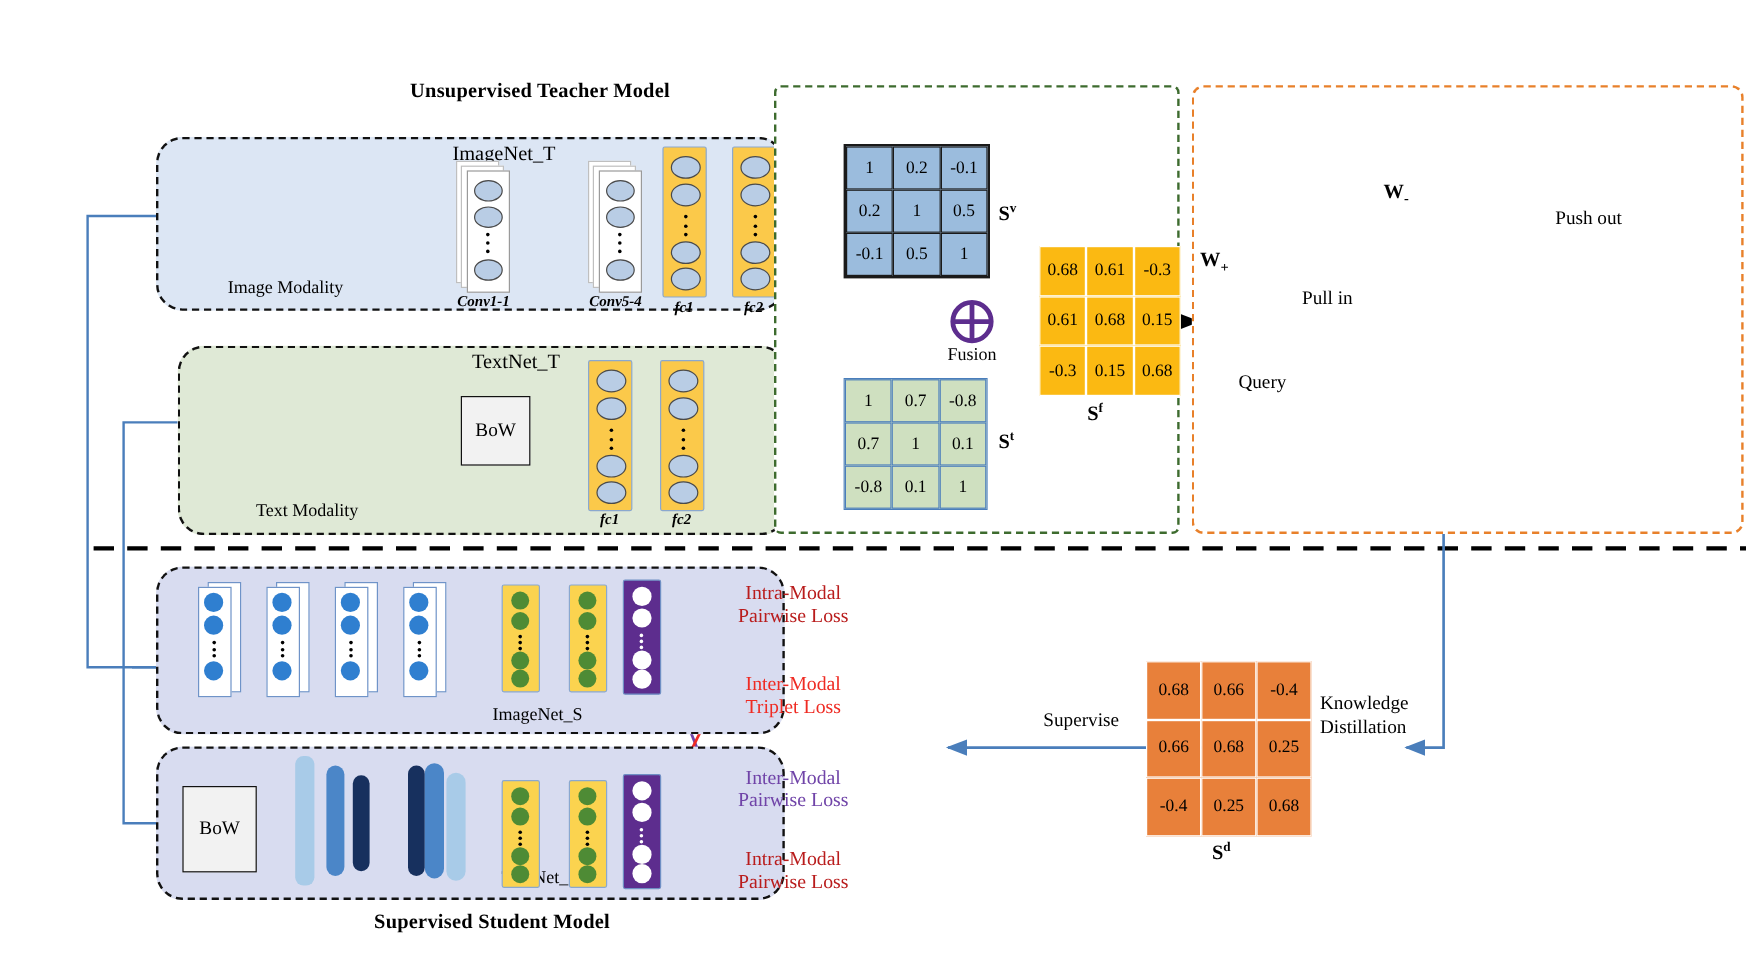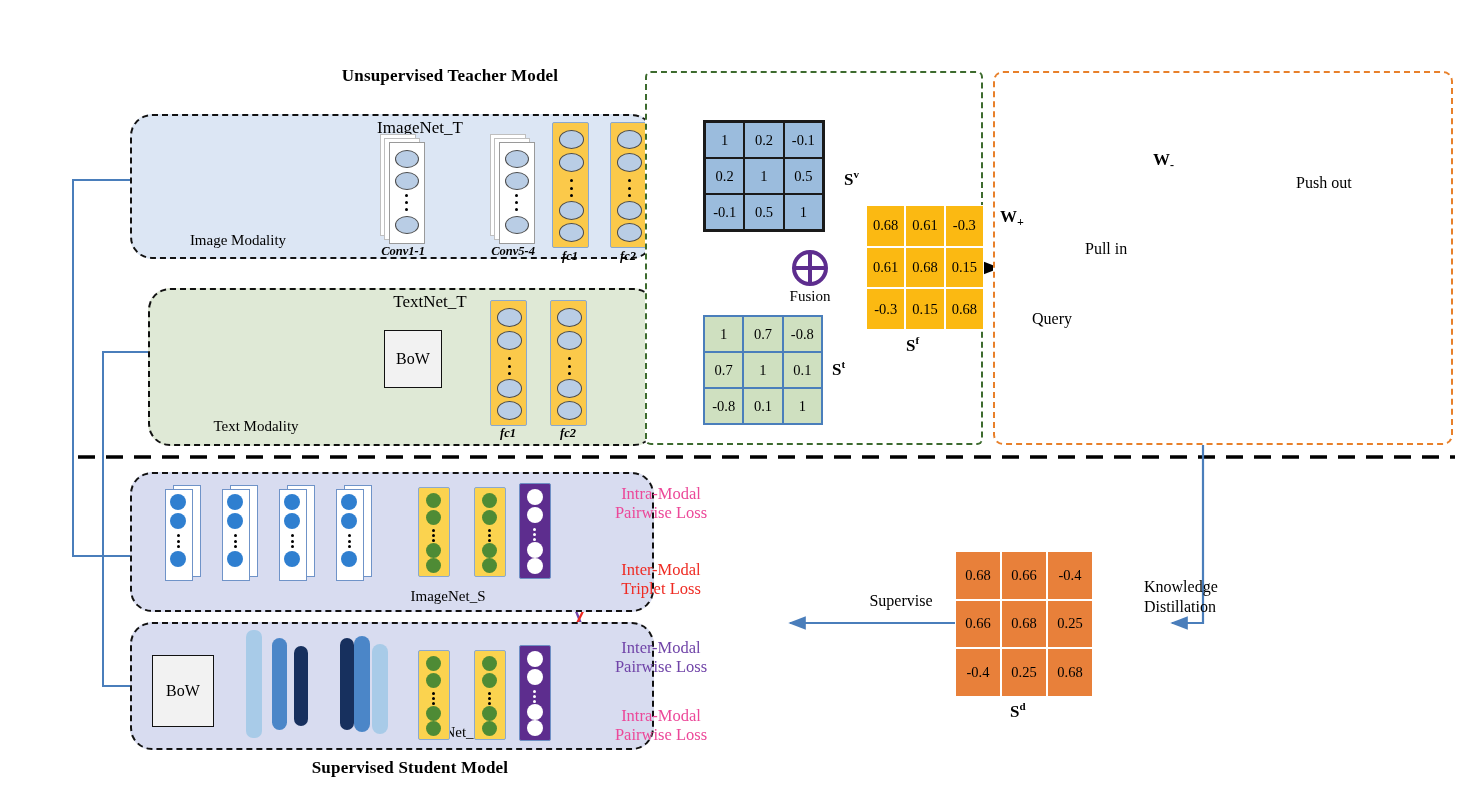--- a/index.html
+++ b/index.html
@@ -50,21 +50,21 @@
   .vdots{position:absolute;display:flex;flex-direction:column;justify-content:space-between;align-items:center;}
   .vdots i{display:block;border-radius:50%;}
 
   .whitebox{position:absolute;background:#f2f2f2;border:1.6px solid #111;}
   .whitebox span{position:absolute;left:0;right:0;top:50%;transform:translateY(-50%);text-align:center;font-size:16px;}
 
   .textbox{position:absolute;background:#fff;border:1.3px solid #4a7ebb;box-sizing:border-box;
            font-size:14.6px;line-height:1.27;text-align:center;padding:3px 5px;}
 
   .loss-lbl{position:absolute;text-align:center;font-size:16.5px;line-height:1.18;}
-  .loss-black{color:#ec4899;}
+  .loss-black{color:#b91c1c;}
   .loss-red{color:#ef2b23;}
   .loss-purple{color:#7044a8;}
   .tag{position:absolute;font-size:16px;text-align:right;}
   .tag-b{position:absolute;font-size:17px;font-weight:bold;}
   .tag-b sub{font-size:12px;}
 </style>
 </head>
 <body>
 
 <div id="root">
@@ -335,21 +335,21 @@
       <div class="cell">1</div>
       <div class="cell">0.2</div>
       <div class="cell">-0.1</div>
       <div class="cell">0.2</div>
       <div class="cell">1</div>
       <div class="cell">0.5</div>
       <div class="cell">-0.1</div>
       <div class="cell">0.5</div>
       <div class="cell">1</div>
     </div>
-  <div class="mat-label" style="left:832px;top:168px;margin-left:12px;">
+  <div class="mat-label" style="left:832px;top:168px;">
     <span>S</span><sup>v</sup>
   </div>
 
   <div class="matrix m-green" id="mat-st" style="left:703px;top:315px;width:118px;height:108px;">
       <div class="cell">1</div>
       <div class="cell">0.7</div>
       <div class="cell">-0.8</div>
       <div class="cell">0.7</div>
       <div class="cell">1</div>
       <div class="cell">0.1</div>
@@ -558,18 +558,18 @@
       <div class="cell">0.68</div>
       <div class="cell">0.25</div>
       <div class="cell">-0.4</div>
       <div class="cell">0.25</div>
       <div class="cell">0.68</div>
     </div>
   <div class="mat-label" style="left:1010px;top:700px;">
     <span>S</span><sup>d</sup>
   </div>
   <div class="abs" style="left:836px;top:592px;width:130px;font-size:16px;text-align:center;">Supervise</div>
-  <div class="abs" style="left:1144px;top:577px;width:120px;font-size:16px;line-height:1.25;">
+  <div class="abs" style="left:1100px;top:577px;width:120px;font-size:16px;line-height:1.25;">
     <div>Knowledge</div>
     <div>Distillation</div>
   </div>
 
 </div>
 
 </body></html>

